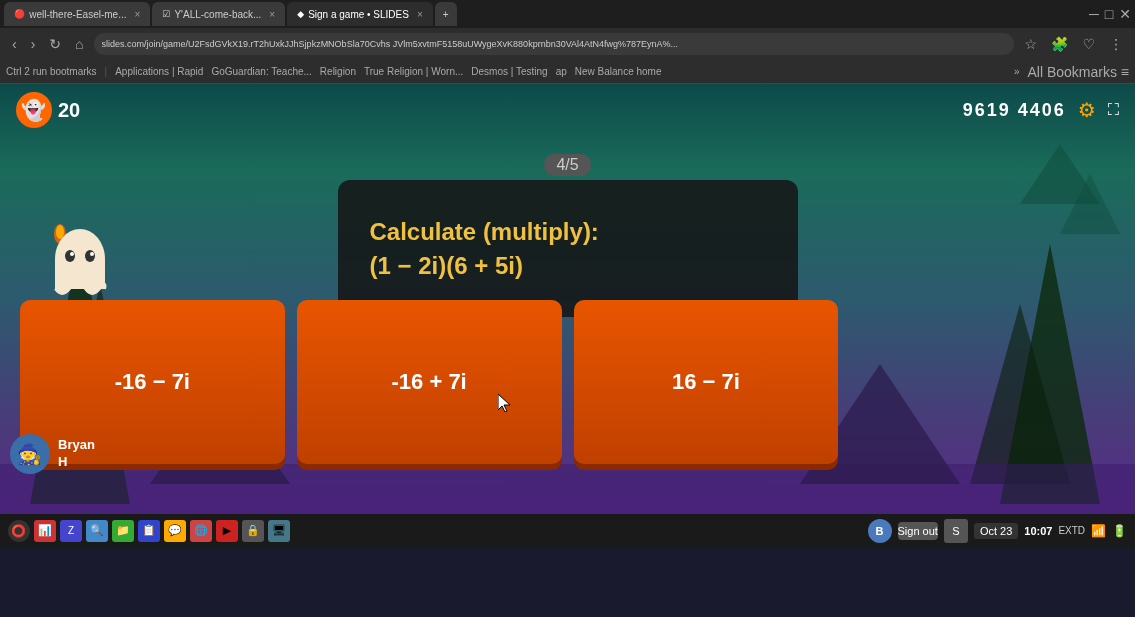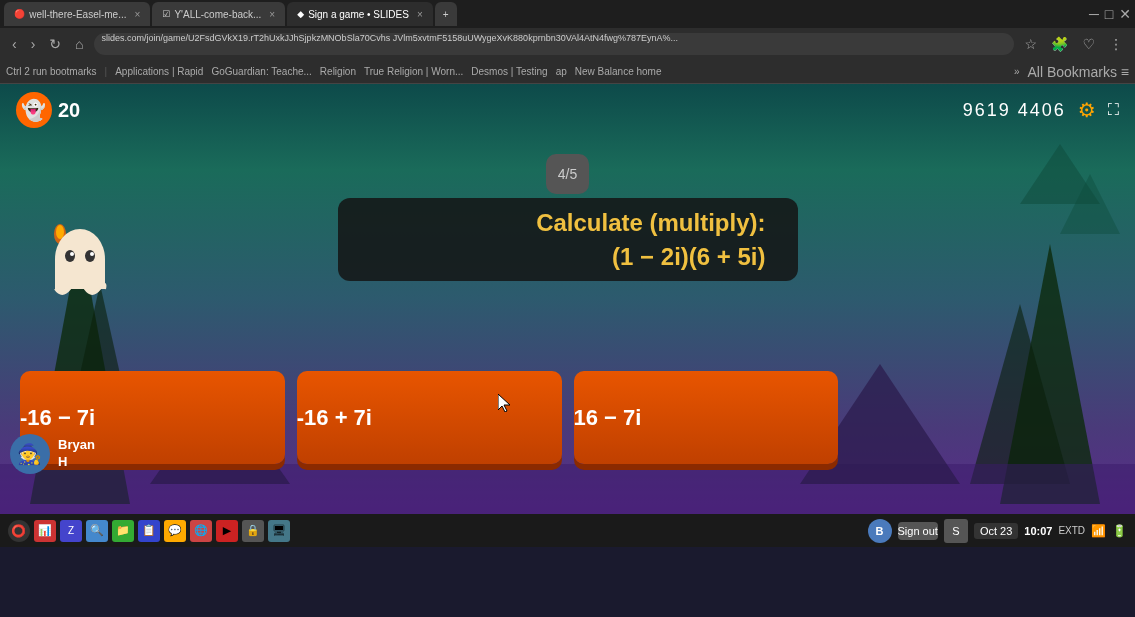--- a/index.html
+++ b/index.html
@@ -71,20 +71,21 @@
       cursor: pointer;
       padding: 2px 4px;
     }
 
     .address-bar {
       flex: 1;
       background: #3a3a3a;
       border-radius: 12px;
       height: 22px;
       display: flex;
+      align-items: center;
       padding: 0 8px;
       font-size: 10px;
       color: #ccc;
       overflow: hidden;
       white-space: nowrap;
     }
 
     .bookmarks-bar {
       display: flex;
       align-items: center;
@@ -160,21 +161,21 @@
 
     .top-right {
       display: flex;
       align-items: center;
       gap: 12px;
     }
 
     .score-display {
       color: white;
       font-size: 18px;
-      font-weight: normal;
+      font-weight: bold;
       letter-spacing: 2px;
     }
 
     .settings-btn {
       color: #ffa500;
       font-size: 20px;
       cursor: pointer;
     }
 
     .fullscreen-btn {
@@ -189,33 +190,33 @@
       top: 70px;
       left: 50%;
       transform: translateX(-50%);
       width: 460px;
       z-index: 10;
     }
 
     .question-progress {
       background: #555;
       border-radius: 10px;
-      padding: 12px 12px;
-      font-size: 14px;
+      padding: 2px 12px;
+      font-size: 16px;
       color: #ccc;
       text-align: center;
       margin: 0 auto 4px;
       width: fit-content;
     }
 
     .question-card {
       background: rgba(20, 20, 20, 0.85);
       border-radius: 12px;
-      padding: 8px 32px;
-      text-align: right;
+      padding: 35px 32px;
+      text-align: left;
     }
 
     .question-title {
       color: #f0c040;
       font-size: 24px;
       font-weight: bold;
       line-height: 1.4;
     }
 
     
@@ -239,23 +240,24 @@
       right: 20px;
       display: grid;
       grid-template-columns: repeat(4, 1fr);
       gap: 12px;
       z-index: 10;
     }
 
     .answer-card {
       background: linear-gradient(180deg, #e85500, #c04000);
       border-radius: 10px;
-      height: 93px;
-      display: flex;
-      align-items: center;
+      height: 164px;
+      display: flex;
+      align-items: center;
+      justify-content: center;
       cursor: pointer;
       box-shadow: 0 6px 0 #8b2a00;
       transition: transform 0.1s;
       margin-top: 32px;
     }
 
     .answer-text {
       color: white;
       font-size: 22px;
       font-weight: bold;

